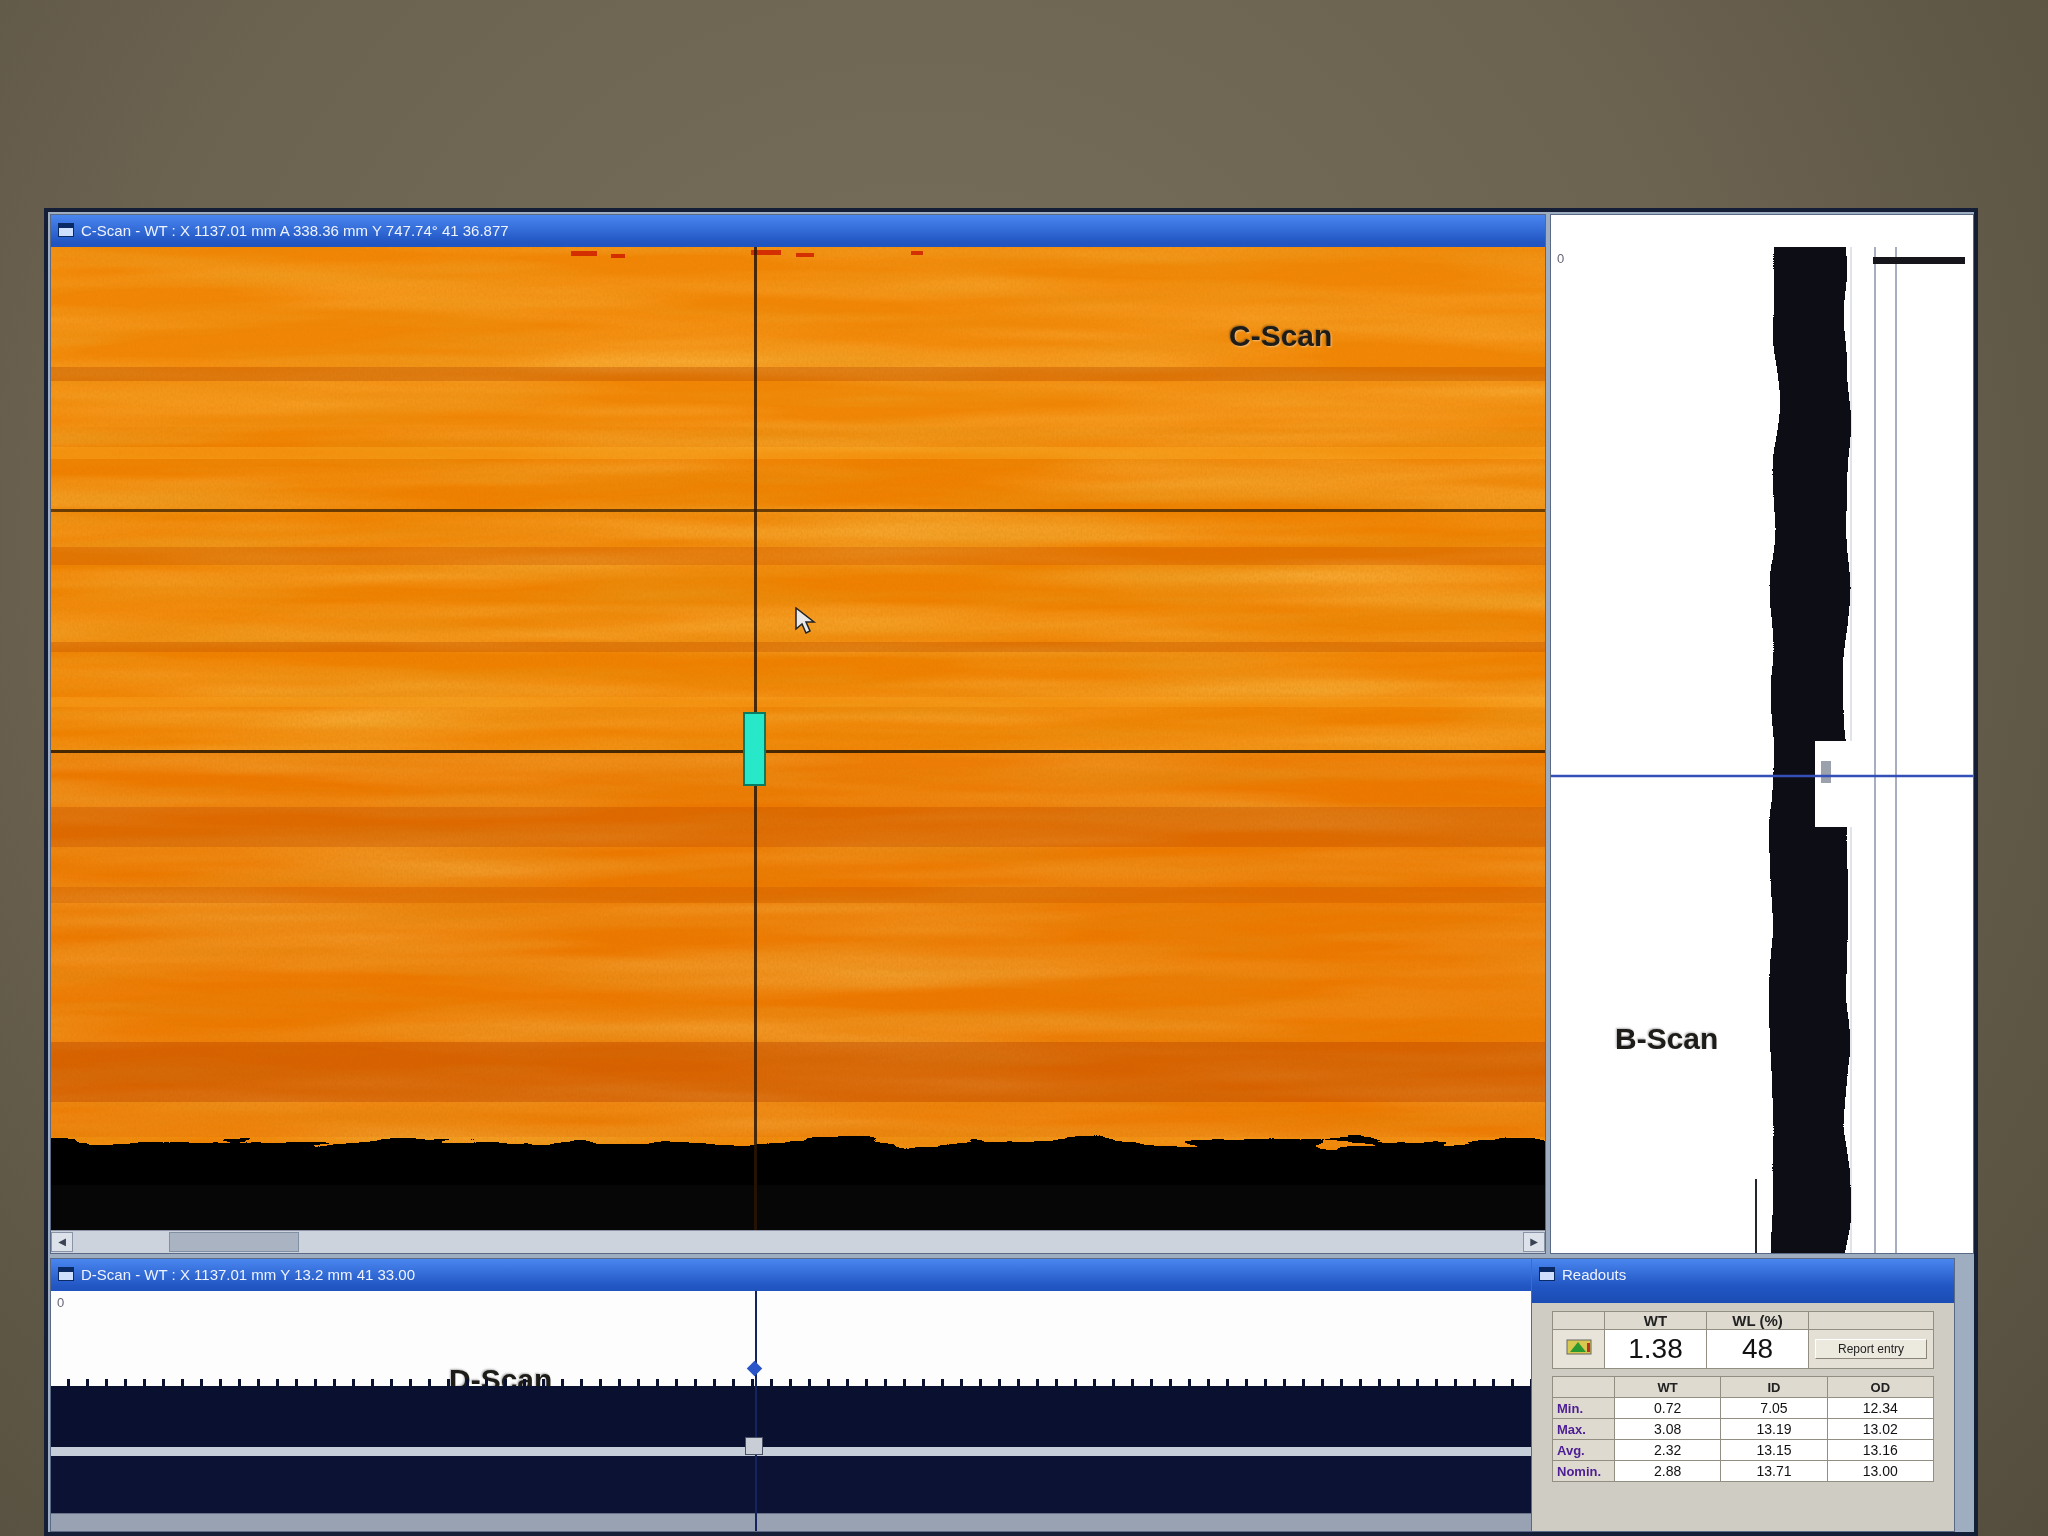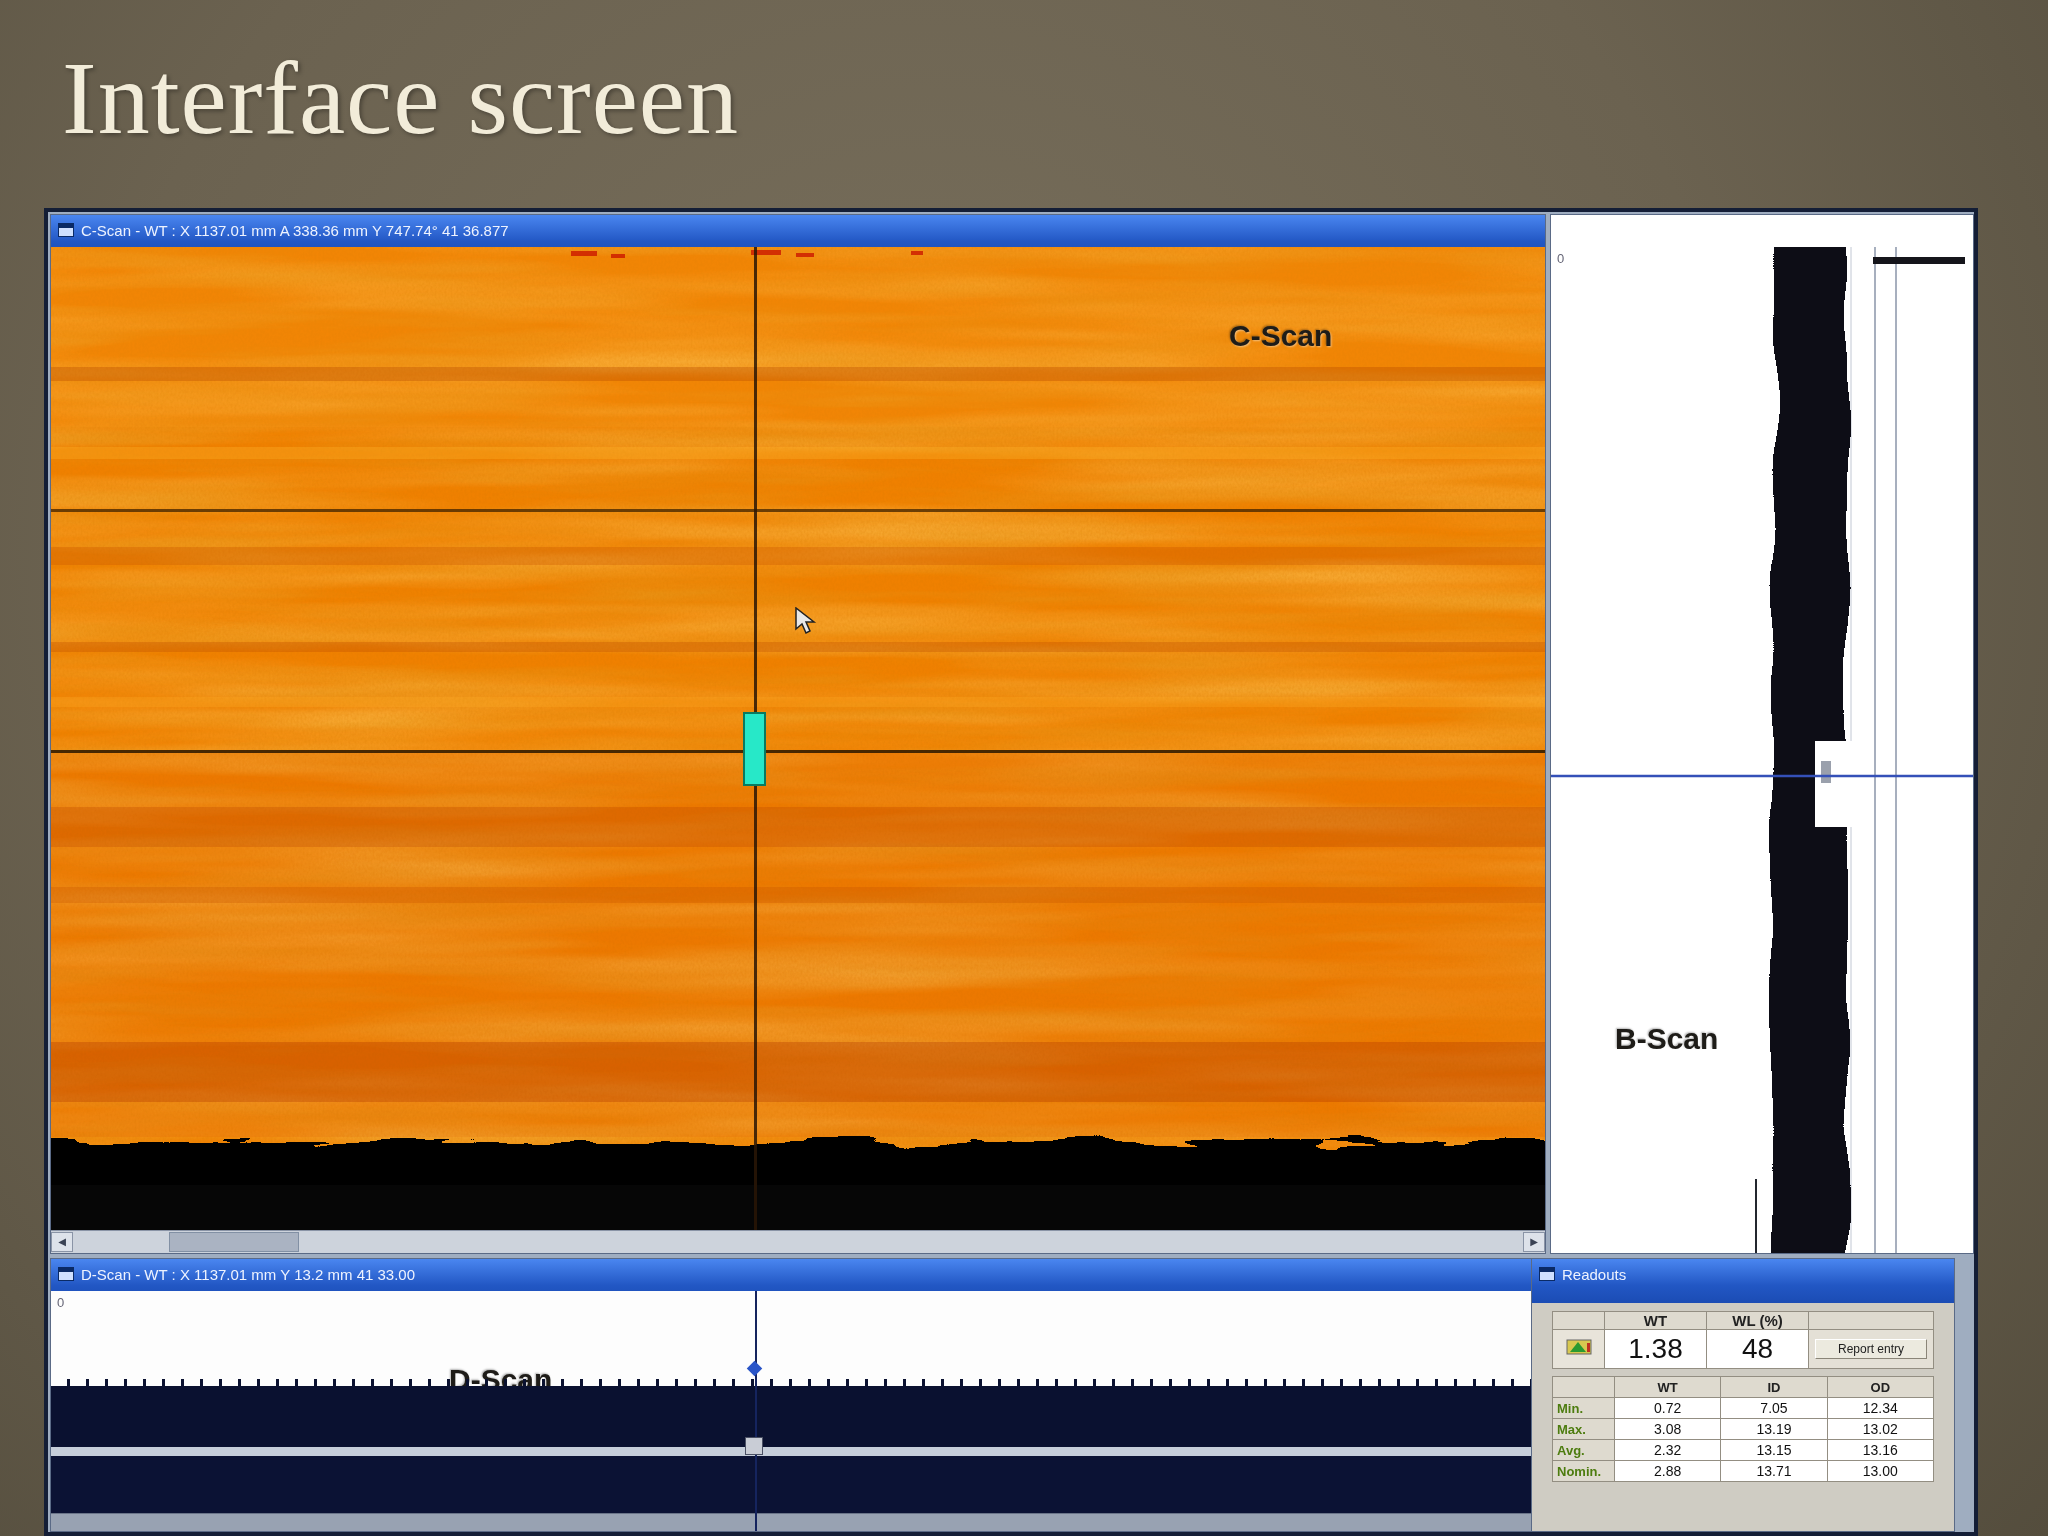--- a/index.html
+++ b/index.html
@@ -87,31 +87,30 @@
   table.readout th { background:#dedacf; font-size:15px; font-weight:bold; color:#222; }
   td.val-big { background:#fff; font-size:28px; text-align:center; height:38px; color:#111;margin-left:16px; }
   td.icon-cell { background:#e8e4da; text-align:center; height:38px; }
   td.action-cell { background:#e4e0d6; text-align:center; }
   .report-btn {
     display:inline-block; width:95%; font-size:12px; color:#222; background:#eceadf;
     border:1px solid; border-color:#ffffff #8a8578 #8a8578 #ffffff; padding:2px 0; cursor:default;
   }
   table.mini th { font-size:13px; height:20px; }
   table.mini td { background:#fff; font-size:14px; height:20px; text-align:center; color:#111; }
-  table.mini td.rowlab { background:#dedacf; text-align:left; font-size:13px; font-weight:bold; color:#4d7c0f; }
+  table.mini td.rowlab { background:#dedacf; text-align:left; font-size:13px; font-weight:bold; color:#4c1d95; }
   .tbl-gap { height:7px; }
 
   .cursor-arrow { position:absolute; left:744px; top:360px; }
 </style>
 </head>
 <body>
 
 <div class="slide">
 
-  <div class="slide-title">Interface screen</div>
 
   <div class="shot">
 
     <div class="panel cscan-panel">
       <div class="titlebar">
         <span class="win-icon"></span>
         <span>C-Scan - WT : X 1137.01 mm  A 338.36 mm  Y 747.74°  41 36.877</span>
       </div>
       <div class="cscan-body">
         <svg width="1494" height="984" viewBox="0 0 1494 984" preserveAspectRatio="none">

